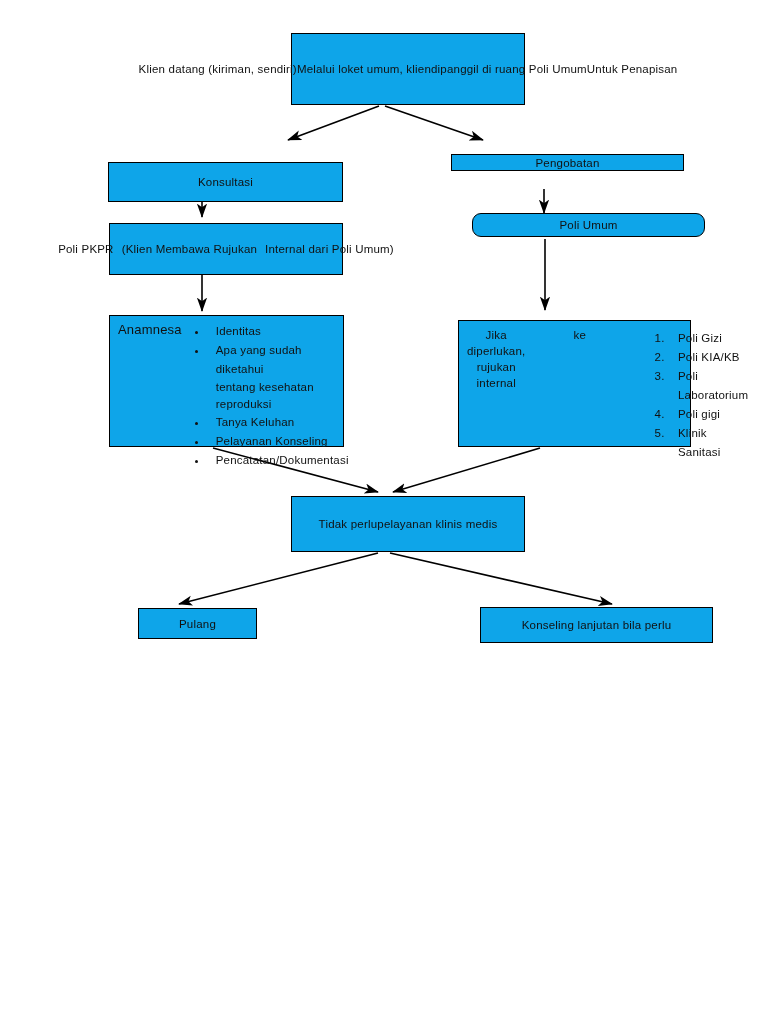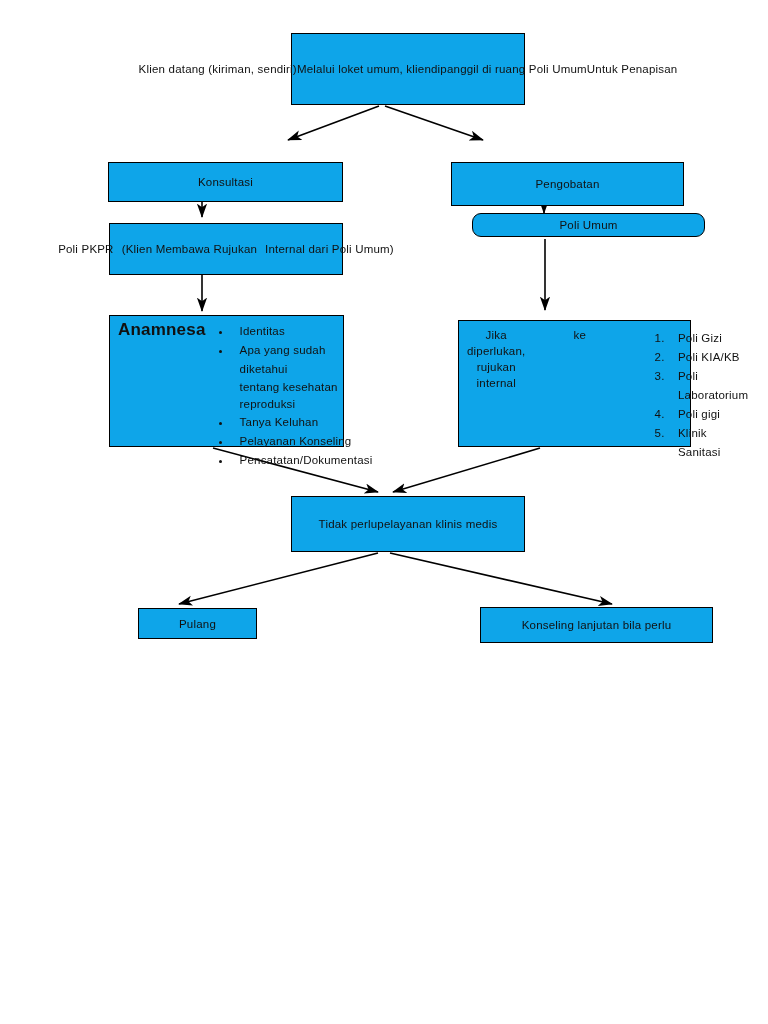--- a/index.html
+++ b/index.html
@@ -46,25 +46,25 @@
     margin-left: 24px;
   }
   .node .ln { display: block; white-space: nowrap; }
   .node.listbox {
     align-items: stretch;
     justify-content: flex-start;
     text-align: left;
     padding: 6px 8px 6px 8px;
   }
   .title-bold {
-    font-weight: bold;
+    font-weight: normal;
     text-align: left;
     display: block;
     margin-bottom: 1px;
-    font-size: 17px;
+    font-size: 13px;
   }
   .head-center {
     text-align: center;
     display: block;
     font-size: 11.5px;
     line-height: 16px;
   }
   ul.bullets {
     margin: 0;
     padding: 0 0 0 26px;
@@ -130,21 +130,21 @@
     <span class="ln">Klien datang (kiriman, sendiri)</span>
     <span class="ln">Melalui loket umum, klien</span>
     <span class="ln">dipanggil di ruang Poli Umum</span>
     <span class="ln">Untuk Penapisan</span>
   </div>
 
   <div class="node" style="left:84px; top:162px; width:235px; height:40px;">
     <span class="ln">Konsultasi</span>
   </div>
 
-  <div class="node" style="left:427px; top:162px; width:233px; height:44px;">
+  <div class="node" style="left:427px; top:154px; width:233px; height:17px;">
     <span class="ln">Pengobatan</span>
   </div>
 
   <div class="node" style="left:85px; top:223px; width:234px; height:52px;gap:8px;">
     <span class="ln">Poli PKPR</span>
     <span class="ln">(Klien Membawa Rujukan</span>
     <span class="ln">Internal dari Poli Umum)</span>
   </div>
 
   <div class="node" style="left:448px; top:213px; width:233px; height:24px;border-radius:9px;">

